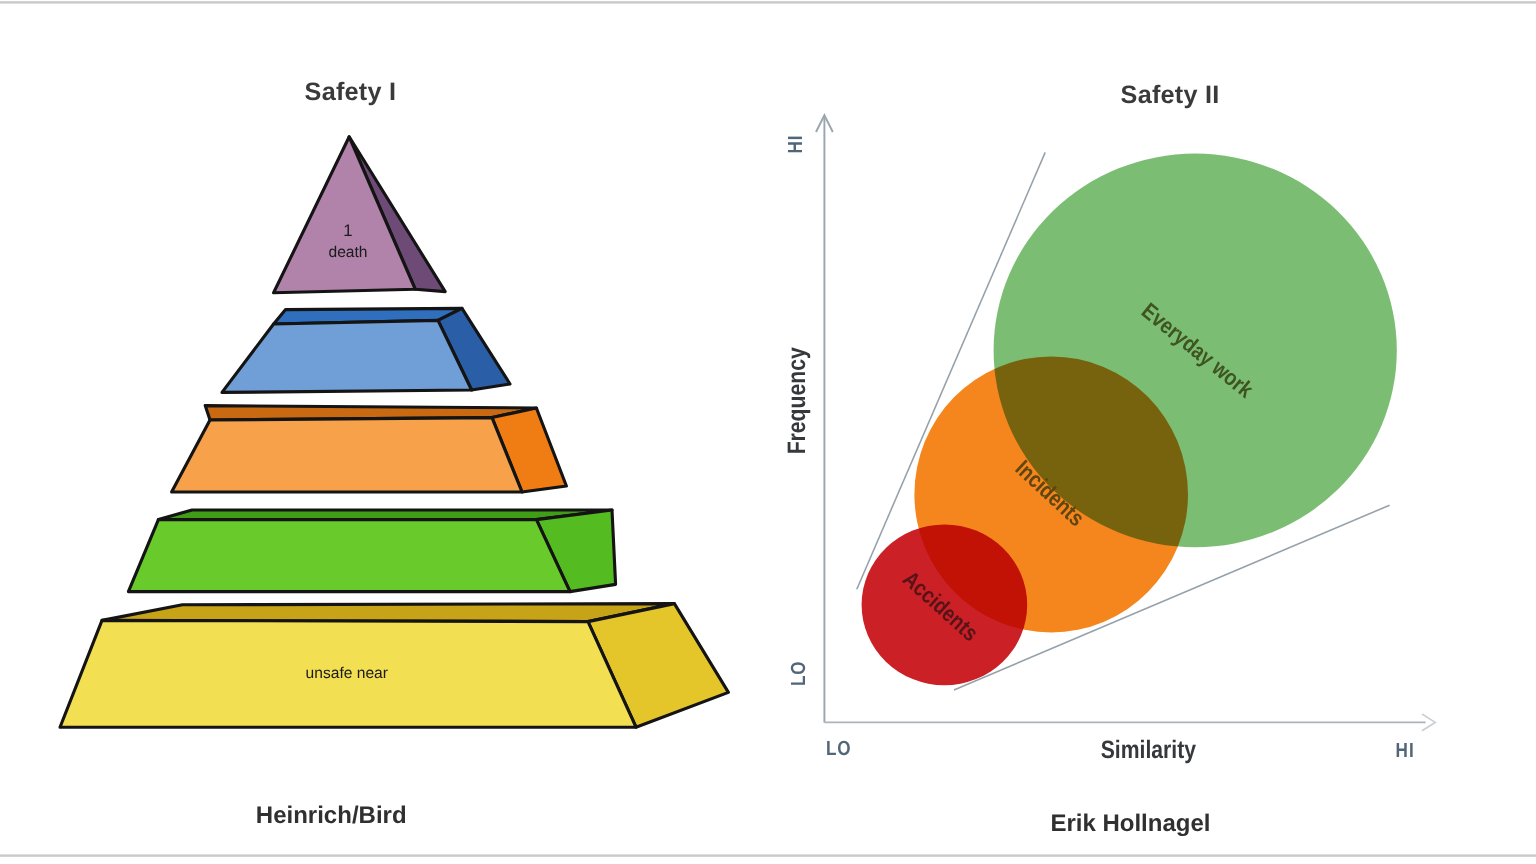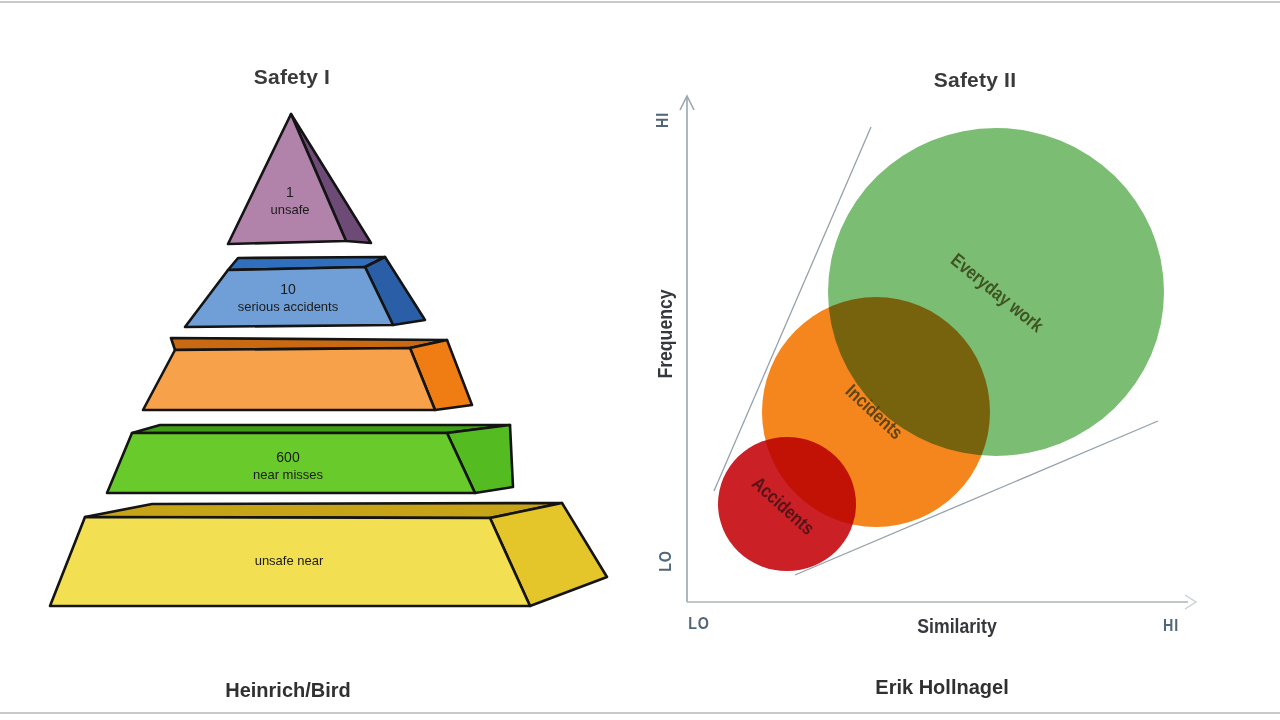--- a/index.html
+++ b/index.html
@@ -87,36 +87,28 @@
       </g>
     </g>
   </svg>
 
   <div class="lbl title" style="left:292px;top:77px;">
     <span>Safety I</span>
   </div>
 
   <div class="pyr" style="left:190px;top:183px;">
     <div class="pyr-count">1</div>
-    <div class="pyr-label">unsafe</div>
-  </div>
-  <div class="pyr" style="left:188px;top:280px;">
-    <div class="pyr-count">10</div>
-    <div class="pyr-label">serious accidents</div>
-  </div>
-  <div class="pyr" style="left:188px;top:448px;">
-    <div class="pyr-count">600</div>
-    <div class="pyr-label">near misses</div>
+    <div class="pyr-label">death</div>
   </div>
   <div class="pyr" style="left:189px;top:552px;">
     <div class="pyr-count"></div>
     <div class="pyr-label">unsafe near</div>
   </div>
 
-  <div class="lbl caption" style="left:288px;top:680px;margin-top:10px;">
+  <div class="lbl caption" style="left:276px;top:680px;">
     <span>Heinrich/Bird</span>
   </div>
 
   <div class="lbl title" style="left:975px;top:80px;">
     <span>Safety II</span>
   </div>
 
   <div class="rot" style="left:663px;top:120px;transform:translate(-50%,-50%) rotate(-90deg);">
     <span class="cond axisend">HI</span>
   </div>

